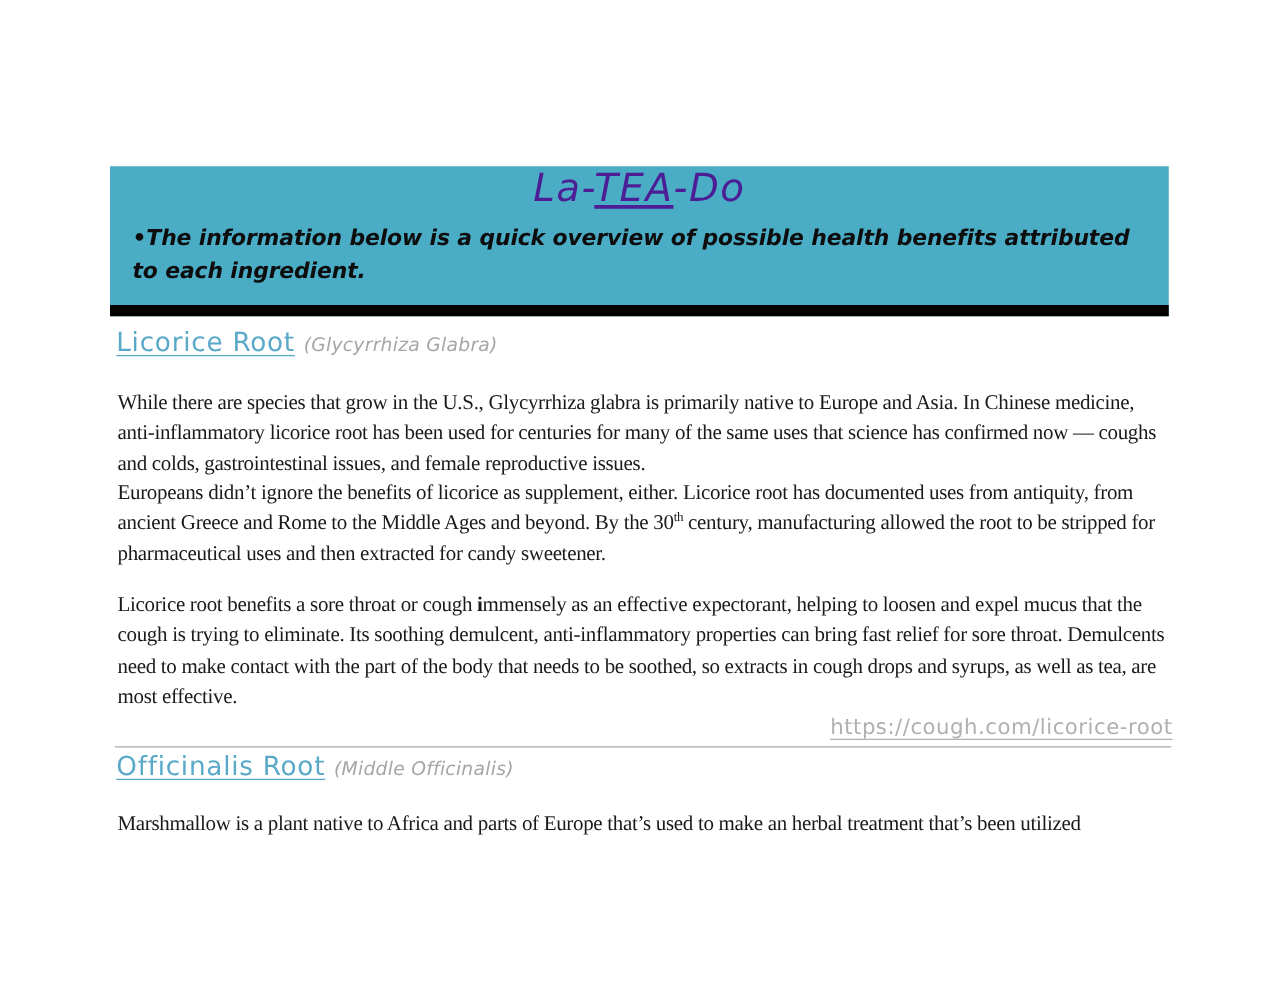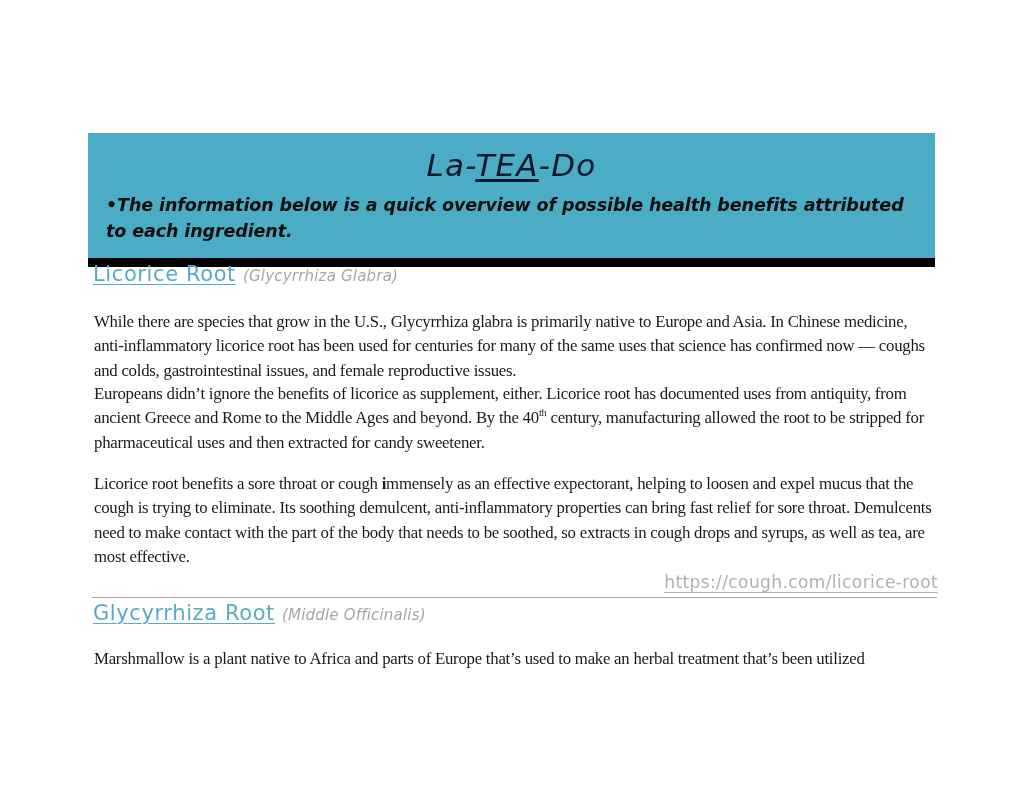--- a/index.html
+++ b/index.html
@@ -31,26 +31,26 @@
     top: 133px;
     width: 847px;
     background: #4BACC6;
     border-bottom: 9px solid #000000;
     box-sizing: content-box;
     padding: 0;
   }
 
   .banner-title {
     text-align: center;
-    color: #0f172a;
+    color: #4c1d95;
     font-family: "DejaVu Sans", sans-serif;
     font-style: italic;
     font-size: 31px;
     letter-spacing: 1.2px;
-    padding-top: 15px;
+    padding-top: 1px;
     padding-bottom: 2px;
     line-height: 1.15;
     font-weight: 400;
   }
   .banner-title .tea {
     text-decoration: underline;
     text-underline-offset: 3px;
   }
 
   .banner-subtitle {
@@ -158,32 +158,32 @@
 
   <div class="section-head" id="head-licorice">
     <span class="name">Licorice Root</span><span class="latin">(Glycyrrhiza Glabra)</span>
   </div>
 
   <div class="body-block" id="para-1">
     <p>While there are species that grow in the U.S., Glycyrrhiza glabra is primarily native to Europe and Asia. In Chinese medicine, anti-inflammatory licorice root has been used for centuries for many of the same uses that science has confirmed now — coughs and colds, gastrointestinal issues, and female reproductive issues.</p>
   </div>
 
   <div class="body-block" id="para-2">
-    <p><span>Europeans didn’t ignore the benefits of licorice as supplement, either. Licorice root has documented uses from antiquity, from ancient Greece and Rome to the Middle Ages and beyond. By the 40</span><sup>th</sup><span> century, manufacturing allowed the root to be stripped for pharmaceutical uses and then extracted for candy sweetener.</span></p>
+    <p><span>Europeans didn’t ignore the benefits of licorice as supplement, either. Licorice root has documented uses from antiquity, from ancient Greece and Rome to the Middle Ages and beyond. By the 30</span><sup>th</sup><span> century, manufacturing allowed the root to be stripped for pharmaceutical uses and then extracted for candy sweetener.</span></p>
   </div>
 
   <div class="body-block" id="para-3">
     <p><span>Licorice root benefits a sore throat or cough </span><b>i</b><span>mmensely as an effective expectorant, helping to loosen and expel mucus that the cough is trying to eliminate. Its soothing demulcent, anti-inflammatory properties can bring fast relief for sore throat. Demulcents need to make contact with the part of the body that needs to be soothed, so extracts in cough drops and syrups, as well as tea, are most effective.</span></p>
   </div>
 
   <div class="source-link">https://cough.com/licorice-root</div>
 
   <div class="divider"></div>
 
   <div class="section-head" id="head-marshmallow">
-    <span class="name">Glycyrrhiza Root</span><span class="latin">(Middle Officinalis)</span>
+    <span class="name">Officinalis Root</span><span class="latin">(Middle Officinalis)</span>
   </div>
 
   <div class="body-block" id="para-4">
     <p>Marshmallow is a plant native to Africa and parts of Europe that’s used to make an herbal treatment that’s been utilized</p>
   </div>
 
 </div>
 
 </body></html>

